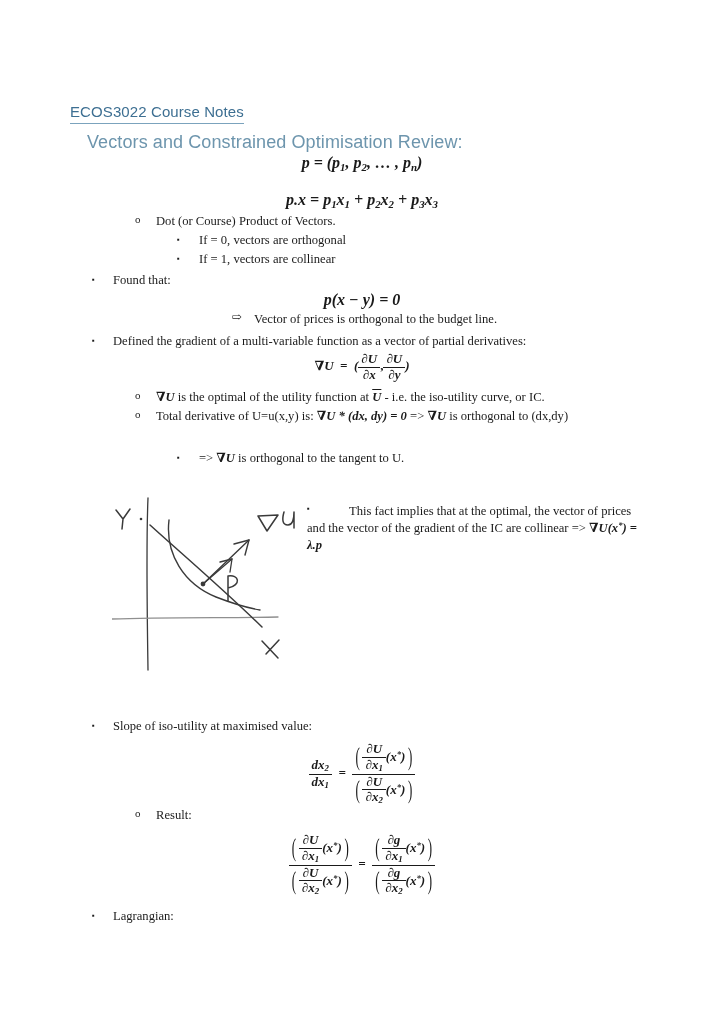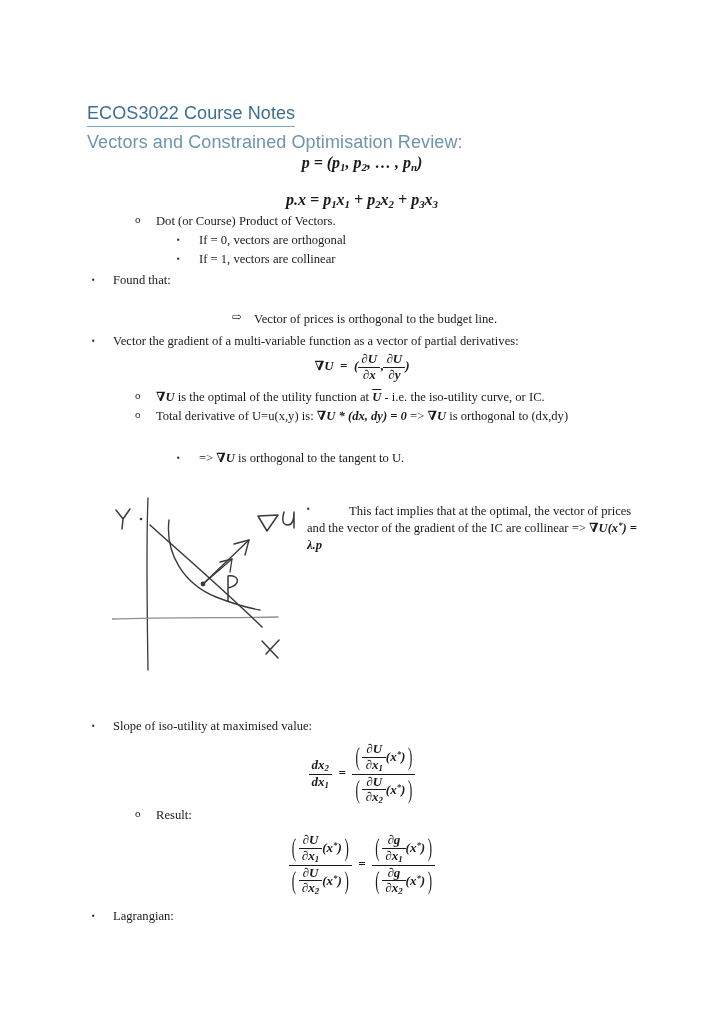--- a/index.html
+++ b/index.html
@@ -17,24 +17,24 @@
   }
   .page {
     position: absolute;
     inset: 0;
     background: #ffffff;
   }
 
   
   .doc-title {
     position: absolute;
-    left: 87px;
+    left: 70px;
     top: 104px;
     font-family: "Liberation Sans", "DejaVu Sans", sans-serif;
-    font-size: 18px;
+    font-size: 15px;
     color: #3d6f92;
     letter-spacing: 0.1px;
     border-bottom: 1px solid #7ba3bd;
     padding-bottom: 2px;
     line-height: 1.1;
   }
   .doc-subtitle {
     position: absolute;
     left: 87px;
     top: 132px;
@@ -170,29 +170,32 @@
   <div class="li bul-sq lvl3" style="left:177px; top:251px; width:400px;">
     <span class="bullet">▪</span>
     <span class="txt">If = 1, vectors are collinear</span>
   </div>
 
   <div class="li bul-sq lvl1" style="left:92px; top:272px; width:450px;">
     <span class="bullet">▪</span>
     <span class="txt">Found that:</span>
   </div>
 
+  <div class="math-centered" style="left:0; right:0; top:291px;">
+    <span class="math">p</span>(<span class="math">x</span> − <span class="math">y</span>) = 0
+  </div>
 
   <div class="li bul-arr" style="left:232px; top:311px; width:400px; padding-left:22px;">
     <span class="bullet">⇨</span>
     <span class="txt">Vector of prices is orthogonal to the budget line.</span>
   </div>
 
   <div class="li bul-sq lvl1" style="left:92px; top:333px; width:530px;">
     <span class="bullet">▪</span>
-    <span class="txt">Vector the gradient of a multi-variable function as a vector of partial derivatives:</span>
+    <span class="txt">Defined the gradient of a multi-variable function as a vector of partial derivatives:</span>
   </div>
 
   <div class="math-centered" style="left:0; right:0; top:352px; font-size:13px;">
     <span class="nab">∇</span><span class="math">U</span> &nbsp;=&nbsp; (<span class="frac"><span class="num">∂<span class="math">U</span></span><span class="den">∂<span class="math">x</span></span></span><span class="upr">,</span><span class="frac"><span class="num">∂<span class="math">U</span></span><span class="den">∂<span class="math">y</span></span></span>)
   </div>
 
   <div class="li bul-cir lvl2" style="left:135px; top:389px; width:470px;">
     <span class="bullet">o</span>
     <span class="txt"><span class="math"><span class="nab">∇</span>U</span> <span>is the optimal of the utility function at</span> <span class="math" style="text-decoration:overline;">U</span> <span>- i.e. the iso-utility curve, or IC.</span></span>
   </div>

